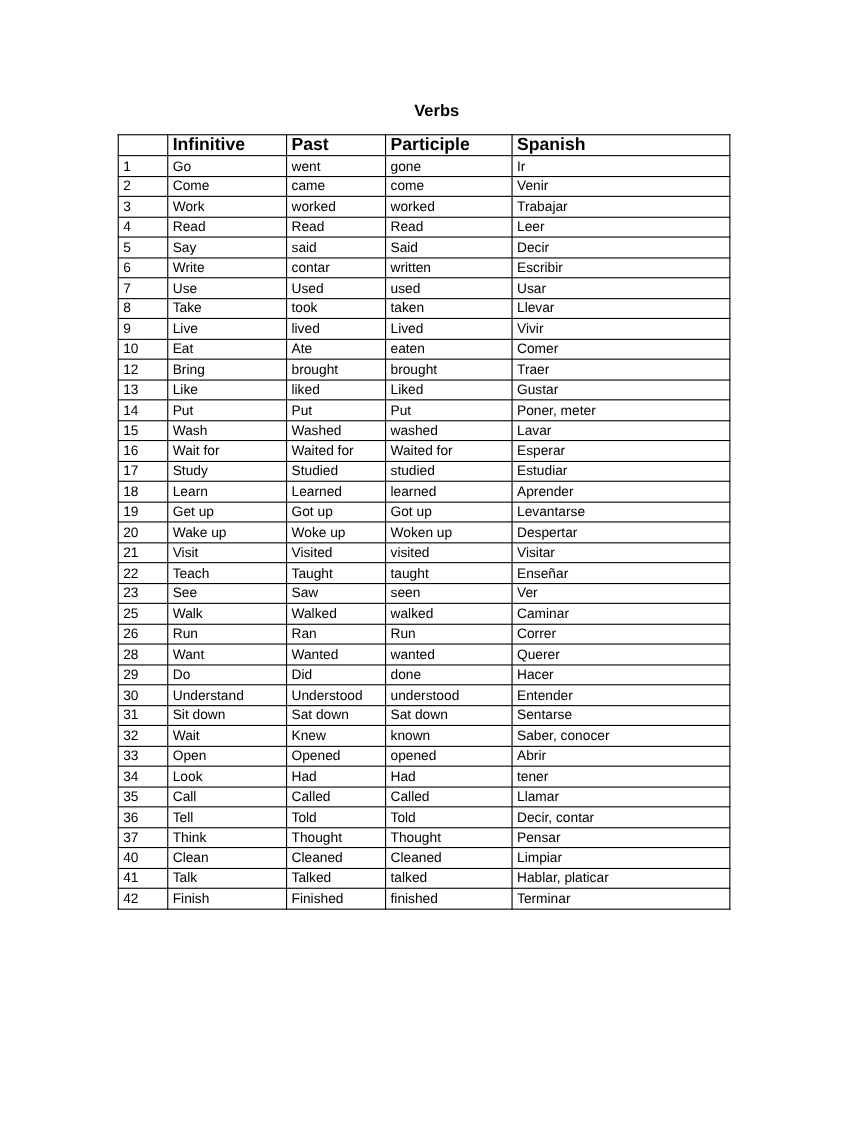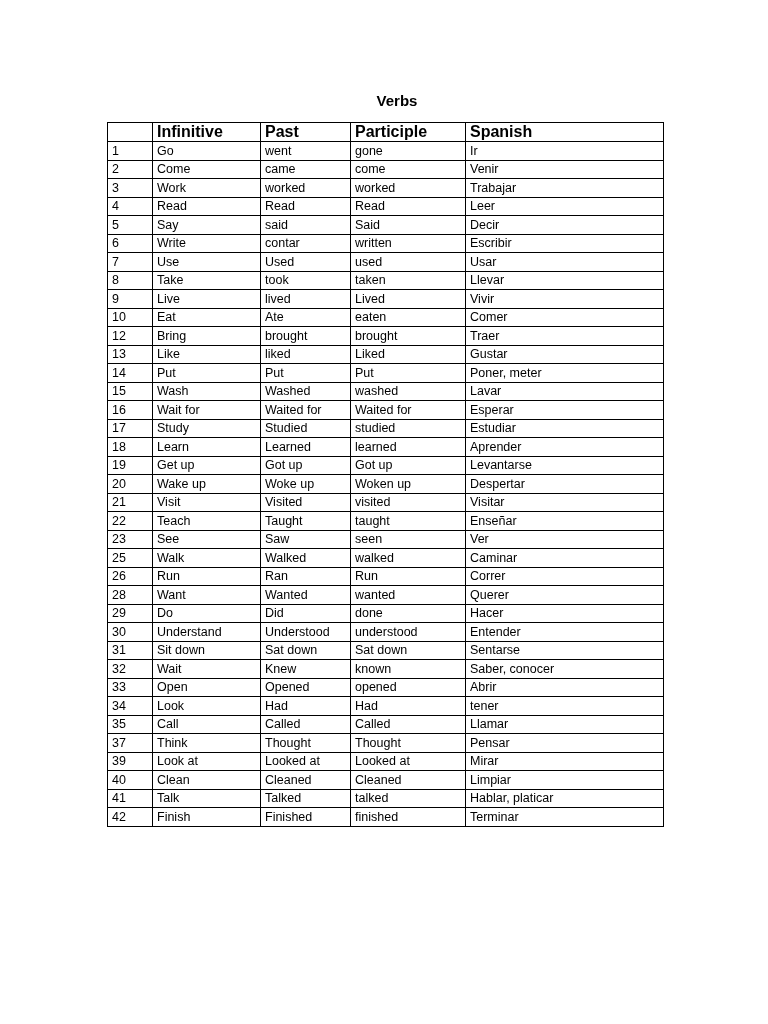--- a/index.html
+++ b/index.html
@@ -300,34 +300,34 @@
           <td>tener</td>
         </tr>
         <tr>
           <td>35</td>
           <td>Call</td>
           <td>Called</td>
           <td>Called</td>
           <td>Llamar</td>
         </tr>
         <tr>
+          <td>36</td>
+          <td>Tell</td>
+          <td>Told</td>
+          <td>Told</td>
+          <td>Decir, contar</td>
+        </tr>
+        <tr>
           <td>37</td>
           <td>Think</td>
           <td>Thought</td>
           <td>Thought</td>
           <td>Pensar</td>
         </tr>
         <tr>
-          <td>39</td>
-          <td>Look at</td>
-          <td>Looked at</td>
-          <td>Looked at</td>
-          <td>Mirar</td>
-        </tr>
-        <tr>
           <td>40</td>
           <td>Clean</td>
           <td>Cleaned</td>
           <td>Cleaned</td>
           <td>Limpiar</td>
         </tr>
         <tr>
           <td>41</td>
           <td>Talk</td>
           <td>Talked</td>

